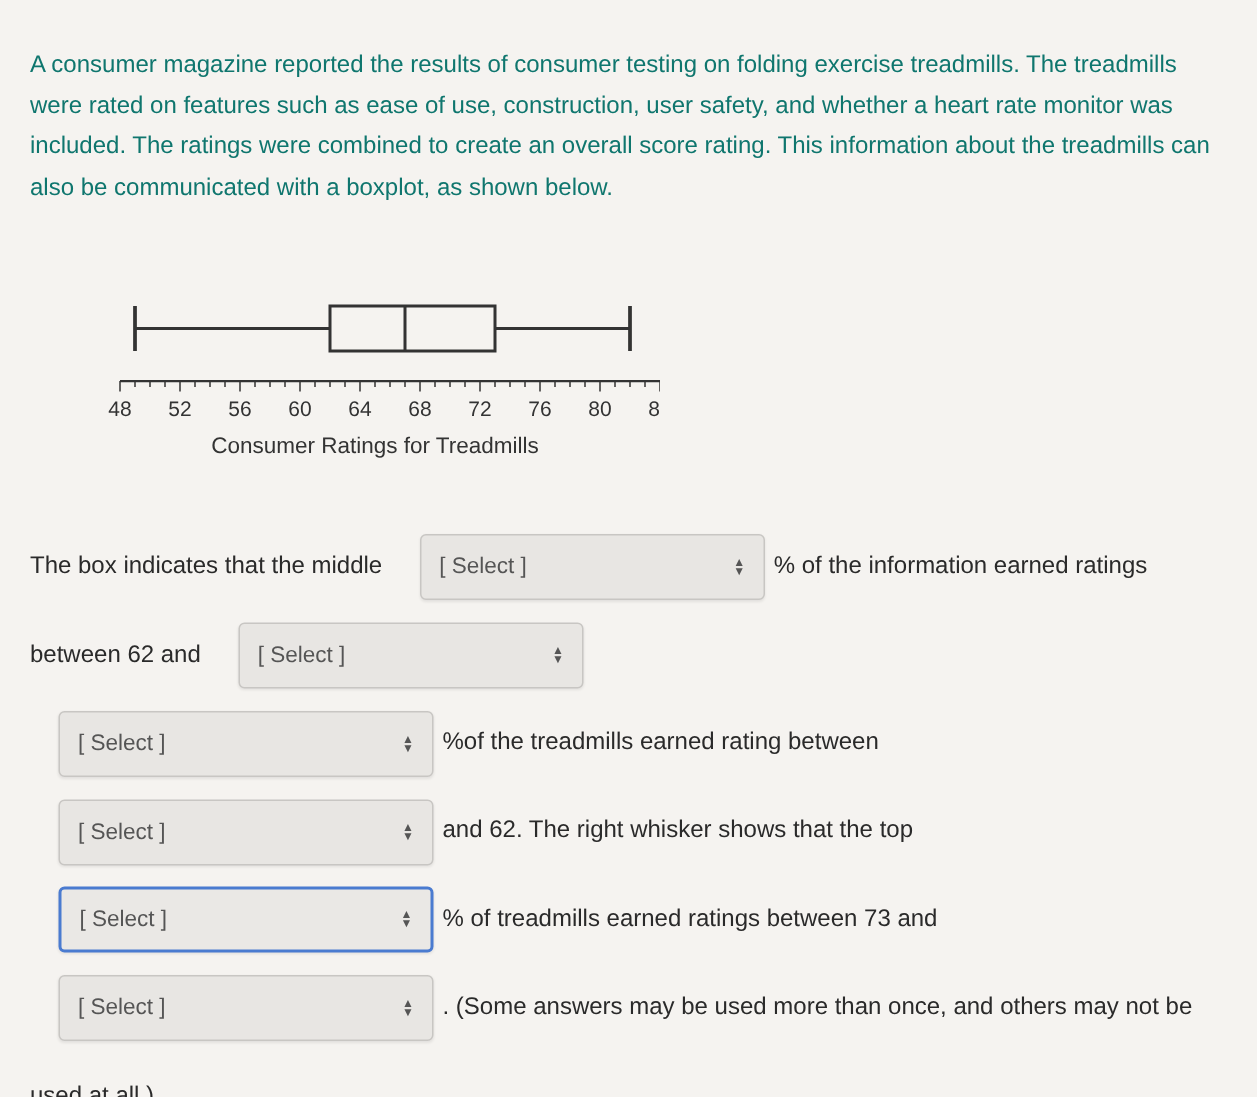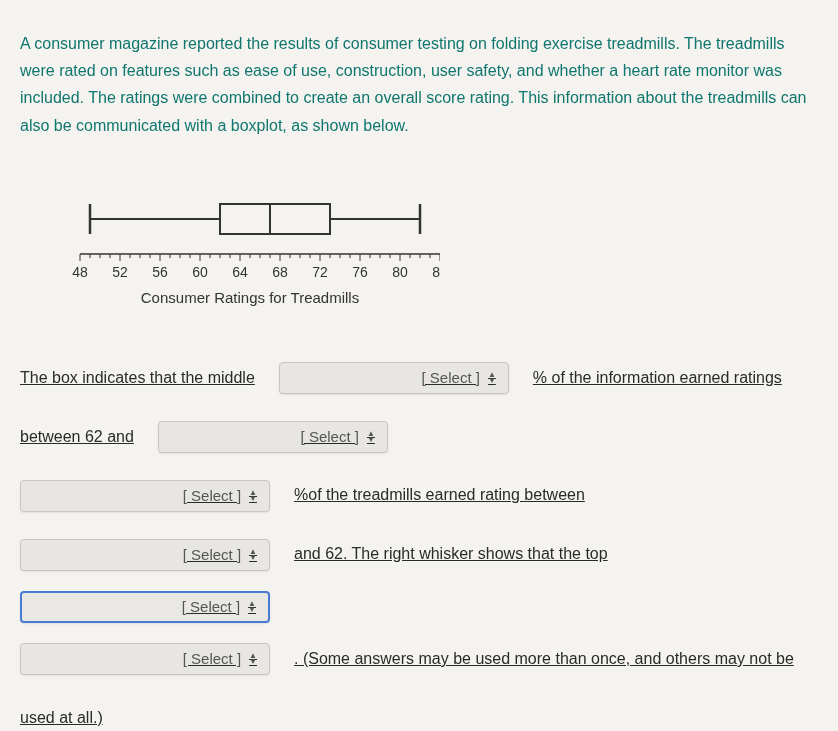--- a/index.html
+++ b/index.html
@@ -34,38 +34,38 @@
       color: #333;
     }
     .question-body {
       line-height: 2.8;
       color: #2a2a2a;
     }
     .question-line {
       display: flex;
       align-items: center;
       flex-wrap: wrap;
-      gap: 24px;
+      gap: 6px;
       margin-bottom: 14px;
-      text-decoration: underline;
     }
     .select-box {
       display: inline-flex;
       align-items: center;
-      justify-content: flex-end;
+      justify-content: space-between;
       background: #e8e6e3;
       border: 1px solid #c8c6c3;
       border-radius: 4px;
       padding: 8px 12px;
       min-width: 220px;
-      height: 32px;
+      height: 44px;
       cursor: pointer;
       color: #555;
       font-size: 15px;
       box-shadow: 0 1px 2px rgba(0,0,0,0.08);
+      margin-left: 19px;
     }
     .select-box.wide {
       min-width: 230px;
     }
     .select-box.highlighted {
       border: 2px solid #4a7bd0;
       background: #eae8e5;
     }
     .select-box .arrows {
       display: inline-flex;
@@ -203,20 +203,21 @@
   </div>
 
   <div class="question-line">
     <div class="select-box highlighted" style="min-width:250px;">
       <span>[ Select ]</span>
       <span class="arrows">
           <span>▲</span>
           <span>▼</span>
         </span>
     </div>
+    <span class="text-span">% of treadmills earned ratings between 73 and</span>
   </div>
 
   <div class="question-line">
     <div class="select-box" style="min-width:250px;">
       <span>[ Select ]</span>
       <span class="arrows">
           <span>▲</span>
           <span>▼</span>
         </span>
     </div>

